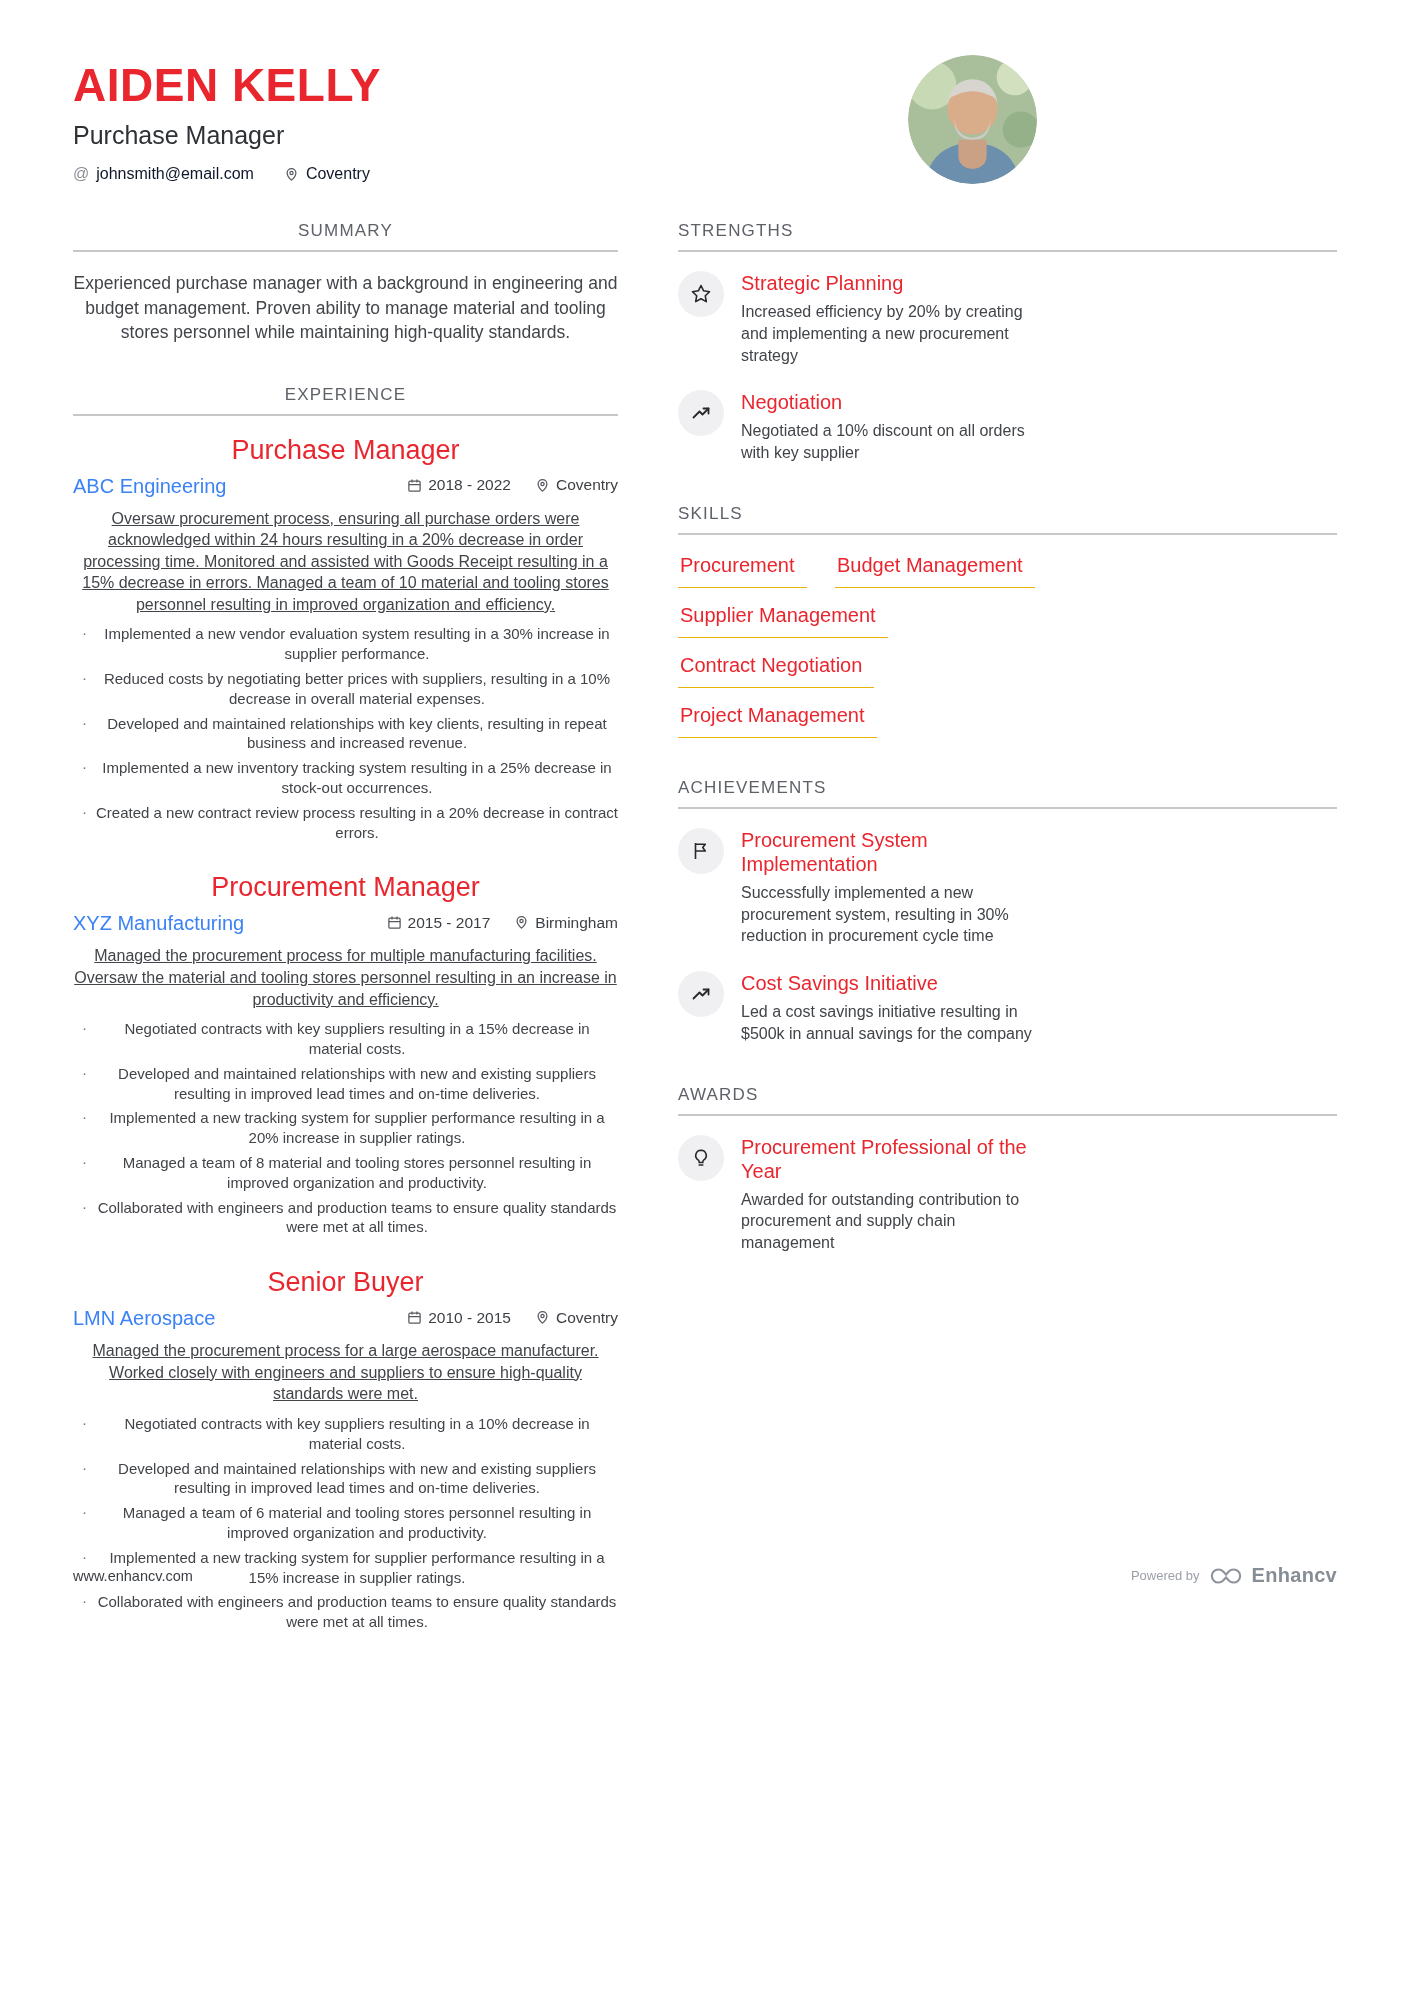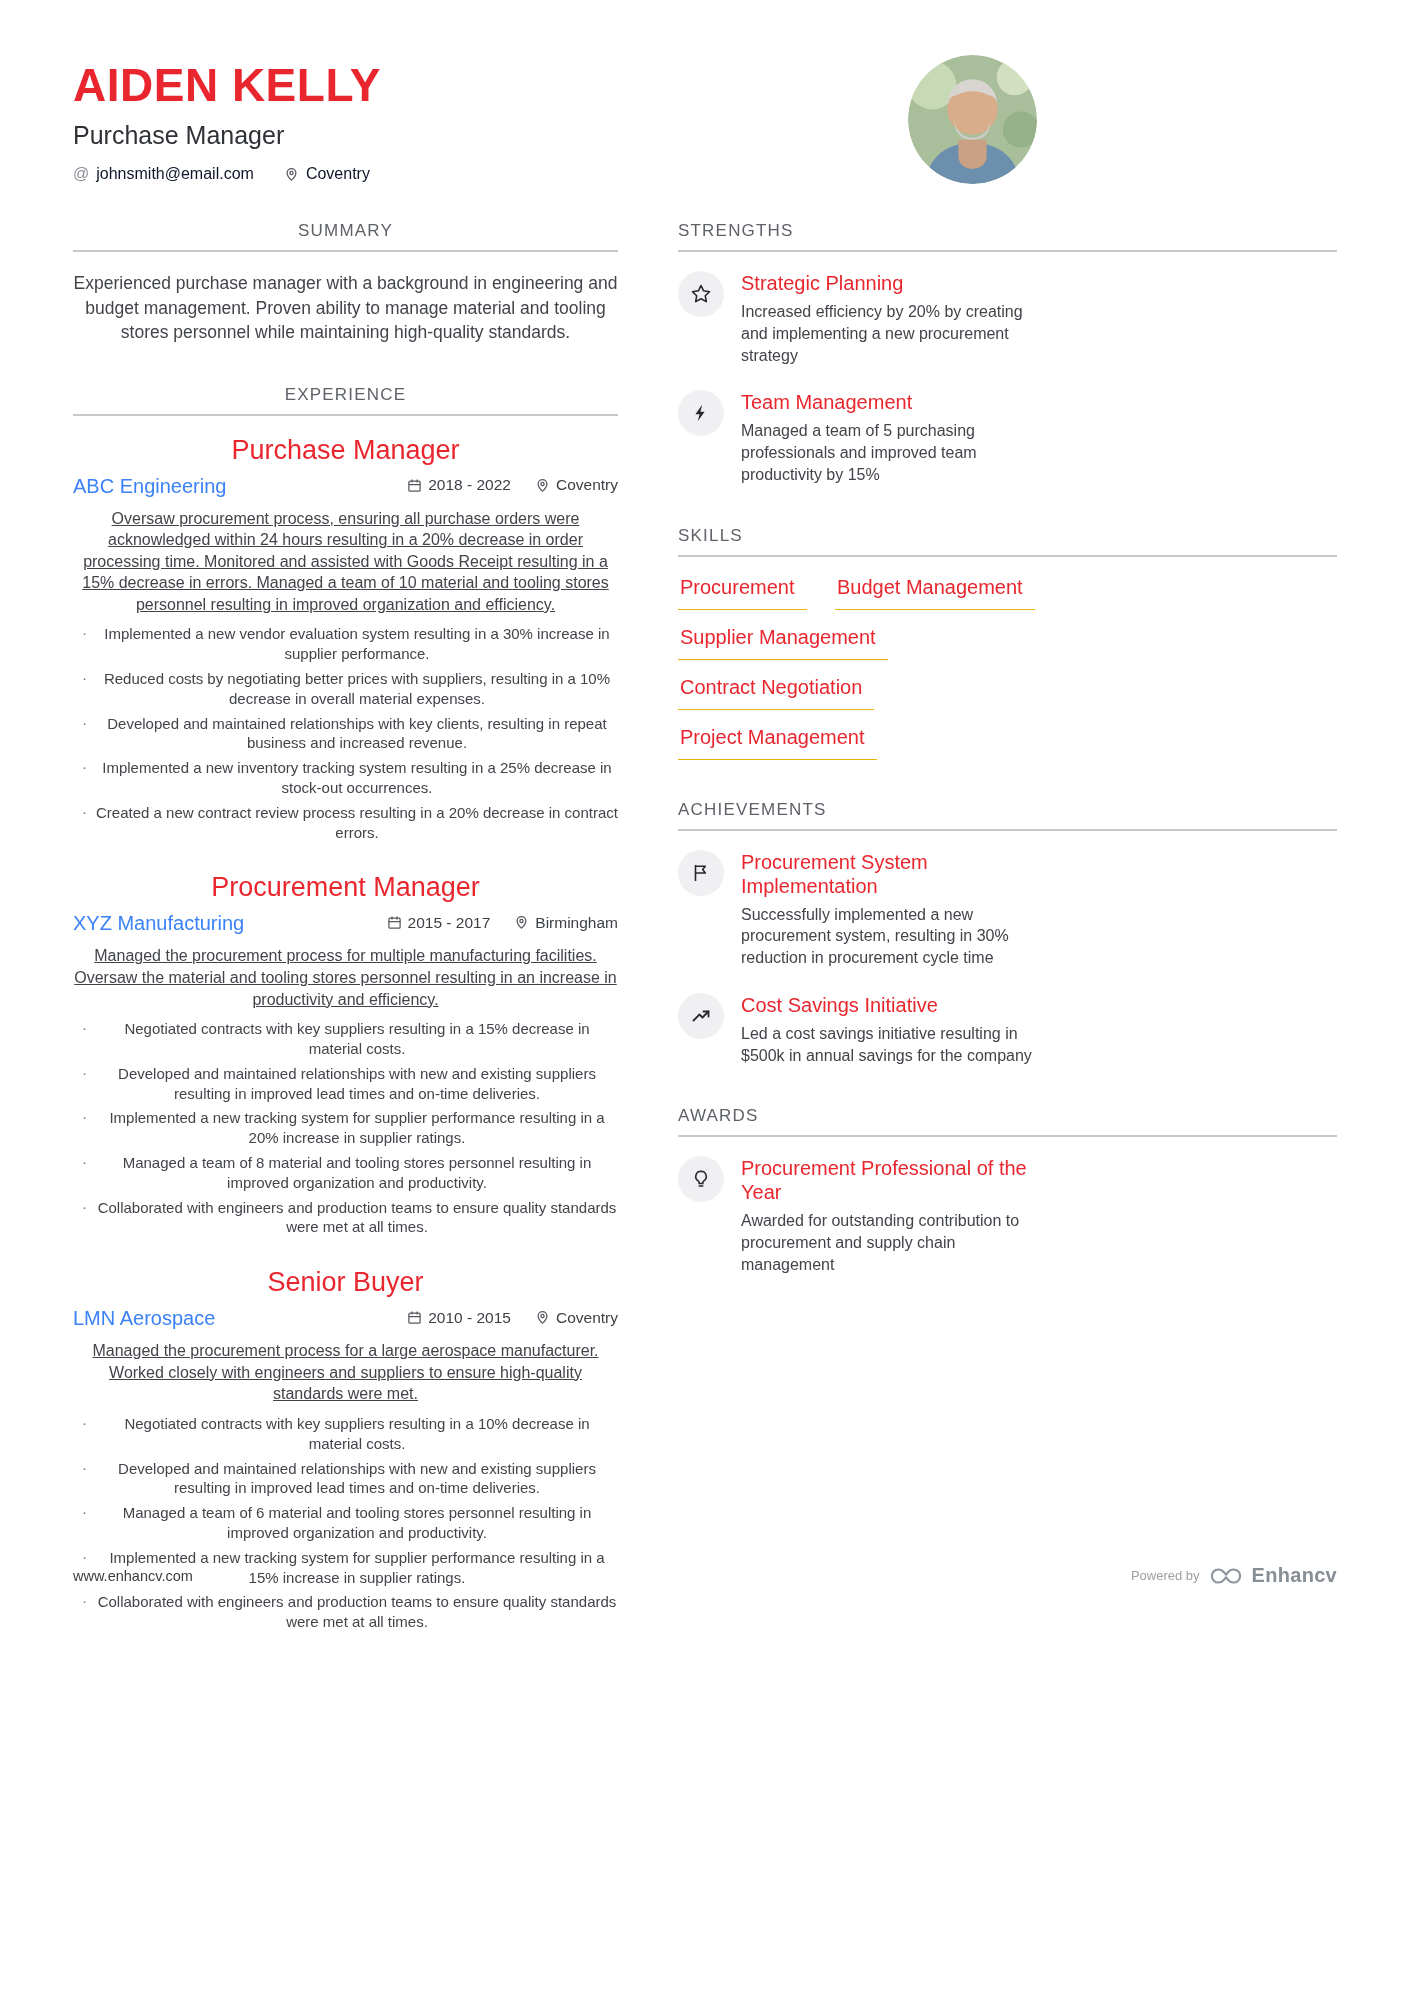--- a/index.html
+++ b/index.html
@@ -238,32 +238,33 @@
             <svg viewBox="0 0 20 20" width="20" height="20" fill="none" stroke="currentColor" stroke-width="1.6" stroke-linejoin="round">
                 <path d="M10 1.5l2.6 5.3 5.9.9-4.2 4.1 1 5.8-5.3-2.8-5.3 2.8 1-5.8L1.5 7.7l5.9-.9z"></path>
               </svg>
           </div>
           <div class="feature-body">
             <div class="feature-title">Strategic Planning</div>
             <div class="feature-text">Increased efficiency by 20% by creating and implementing a new procurement strategy</div>
           </div>
         </div>
 
-
-        <div class="feature">
-          <div class="badge">
-            <svg viewBox="0 0 20 20" width="20" height="20">
-                <path d="M11.2 1.8L4.4 11.2h4.2l-1.8 7 6.8-9.4H9.4l1.8-7z" fill="currentColor"></path>
-              </svg>
-          </div>
-          <div class="feature-body">
-            <div class="feature-title">Team Management</div>
-            <div class="feature-text">Managed a team of 5 purchasing professionals and improved team productivity by 15%</div>
-          </div>
-        </div>
+        <div class="feature">
+          <div class="badge">
+            <svg viewBox="0 0 20 20" width="20" height="20" fill="none" stroke="currentColor" stroke-width="1.8" stroke-linecap="round" stroke-linejoin="round">
+                <path d="M2.5 14.5L8.5 8.5l3 3 6-6"></path>
+                <path d="M12.5 5.5h5v5"></path>
+              </svg>
+          </div>
+          <div class="feature-body">
+            <div class="feature-title">Negotiation</div>
+            <div class="feature-text">Negotiated a 10% discount on all orders with key supplier</div>
+          </div>
+        </div>
+
       </section>
 
       <section>
         <h2 class="sec">SKILLS</h2>
         <div class="skill-row">
           <span class="skill">Procurement</span>
           <span class="skill">Budget Management</span>
         </div>
         <div class="skill-row">
           <span class="skill">Supplier Management</span>

